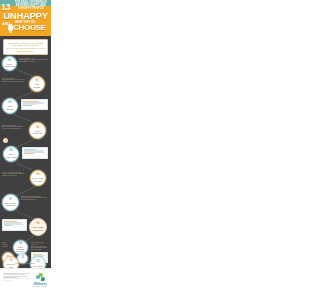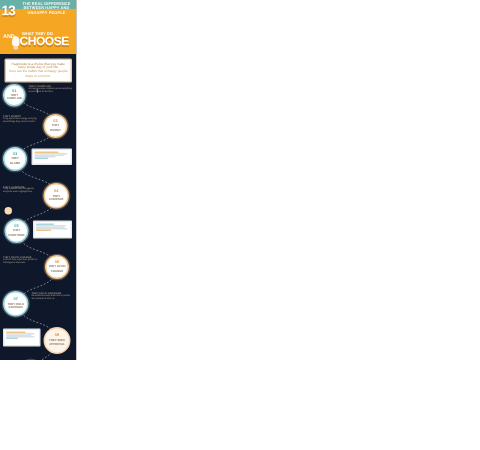--- a/index.html
+++ b/index.html
@@ -2,21 +2,21 @@
 <html><head>
 <meta charset="utf-8">
 <style>
   html,body{margin:0;padding:0;}
   body{
     width:51px;height:300px;overflow:hidden;
     background:#ffffff;
     font-family:"Liberation Sans", sans-serif;
     -webkit-font-smoothing:antialiased;
   }
-  .page{position:relative;width:51px;height:240px;background:#0f172a;overflow:hidden;}
+  .page{position:relative;width:51px;height:293px;background:#404040;overflow:hidden;}
 
   
   .hdr{position:relative;width:51px;height:36px;background:#f5a623;overflow:hidden;}
   .hdr-bg-teal{position:absolute;left:0;top:0;width:51px;height:6px;background:#4fb3bf;opacity:.85;}
   .hdr-num{
     position:absolute;left:1px;top:3px;font-size:9px;font-weight:bold;
     color:#ffffff;line-height:9px;letter-spacing:-.5px;
     text-shadow:0 1px 0 rgba(140,80,10,.35);
   }
   .hdr-kicker{
@@ -131,20 +131,21 @@
 </style>
 </head>
 <body>
 
 <div class="page">
 
   <div class="hdr">
     <div class="hdr-bg-teal"></div>
     <div class="hdr-num">13</div>
     <div class="hdr-kicker">THE REAL DIFFERENCE BETWEEN HAPPY AND UNHAPPY PEOPLE</div>
+    <div class="hdr-word1">UNHAPPY</div>
     <div class="hdr-and">AND</div>
     <div class="hdr-sub">WHAT THEY DO</div>
     <div class="hdr-bulb"></div>
     <div class="hdr-word2">CHOOSE</div>
   </div>
 
   <div class="intro">
     <p class="l1">Happiness is a choice that you make every single day of your life.</p>
     <p class="l2">Here are the habits that unhappy people share in common.</p>
   </div>

